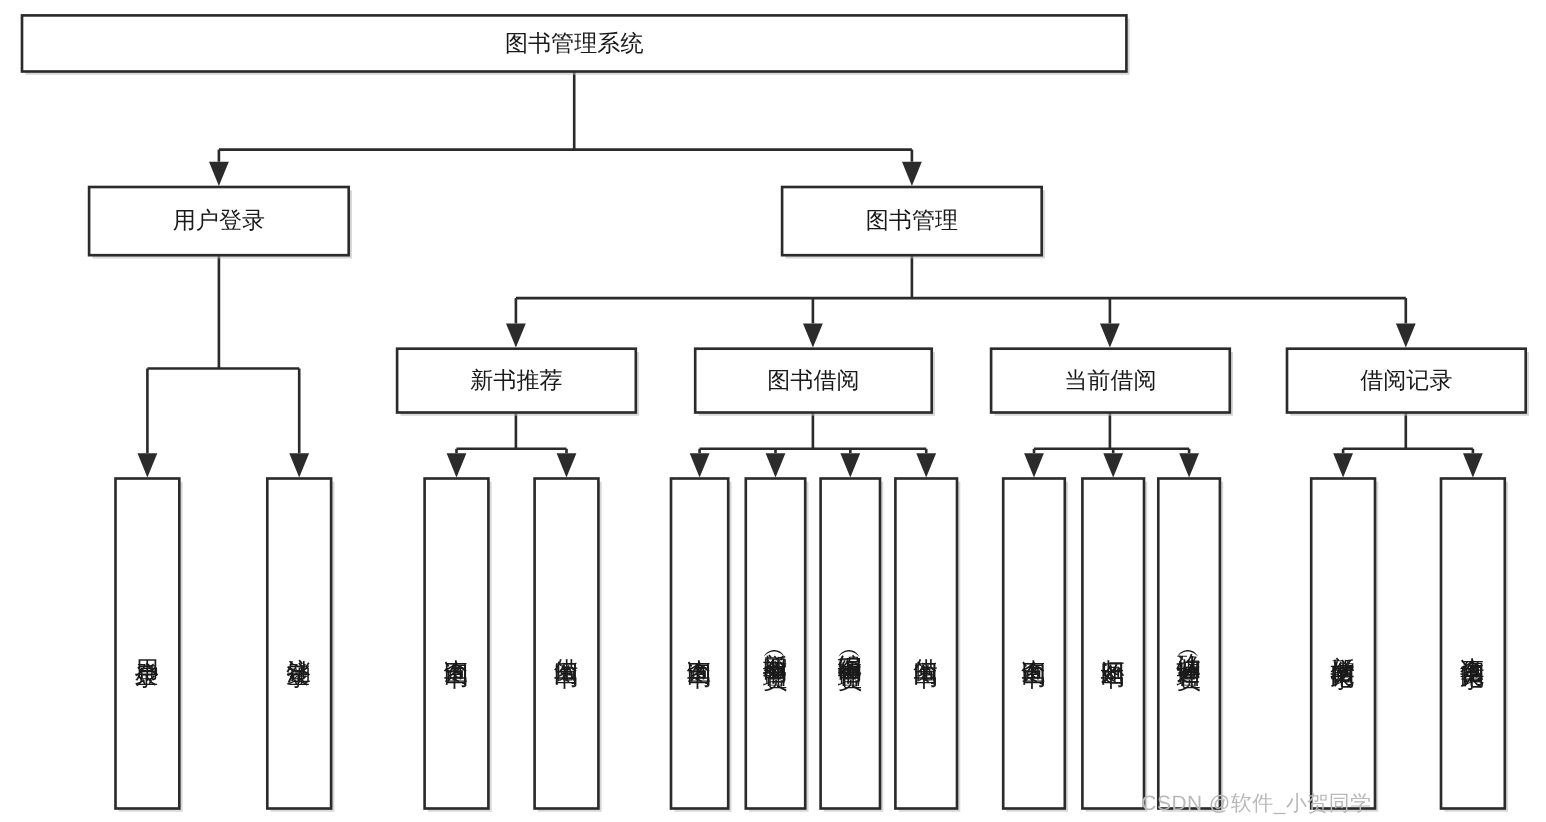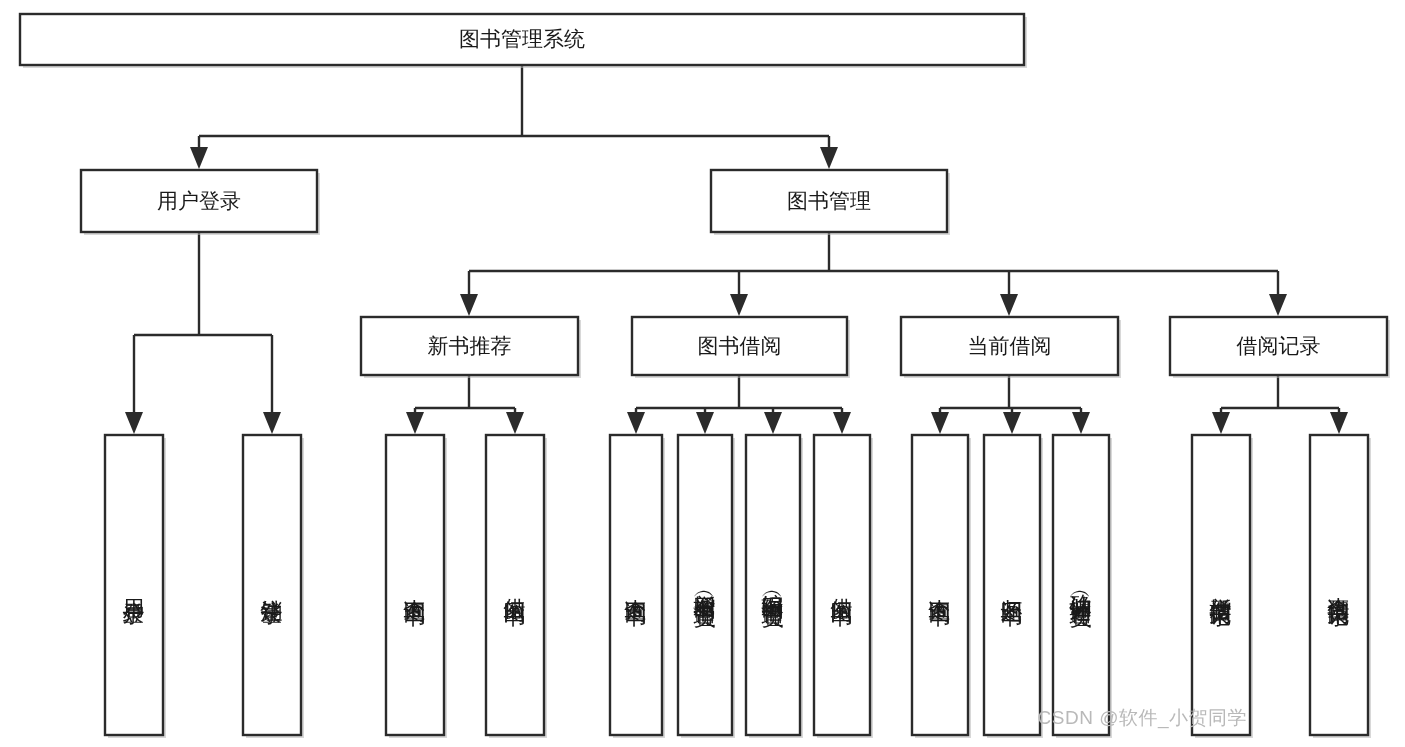--- a/index.html
+++ b/index.html
@@ -65,21 +65,21 @@
     line-height: 1.05;
     color: #1a1a1a;
     letter-spacing: 2px;
     text-align: center;
     pointer-events: none;
     user-select: none;
   }
   .watermark {
     position: absolute;
     right: 8px;
-    bottom: 16px;
+    bottom: 4px;
     font-family: "Liberation Sans", "DejaVu Sans", sans-serif;
     font-size: 19px;
     color: #b9b9b9;
     letter-spacing: 0.5px;
     user-select: none;
     white-space: nowrap;
   }
 </style>
 </head>
 <body>

